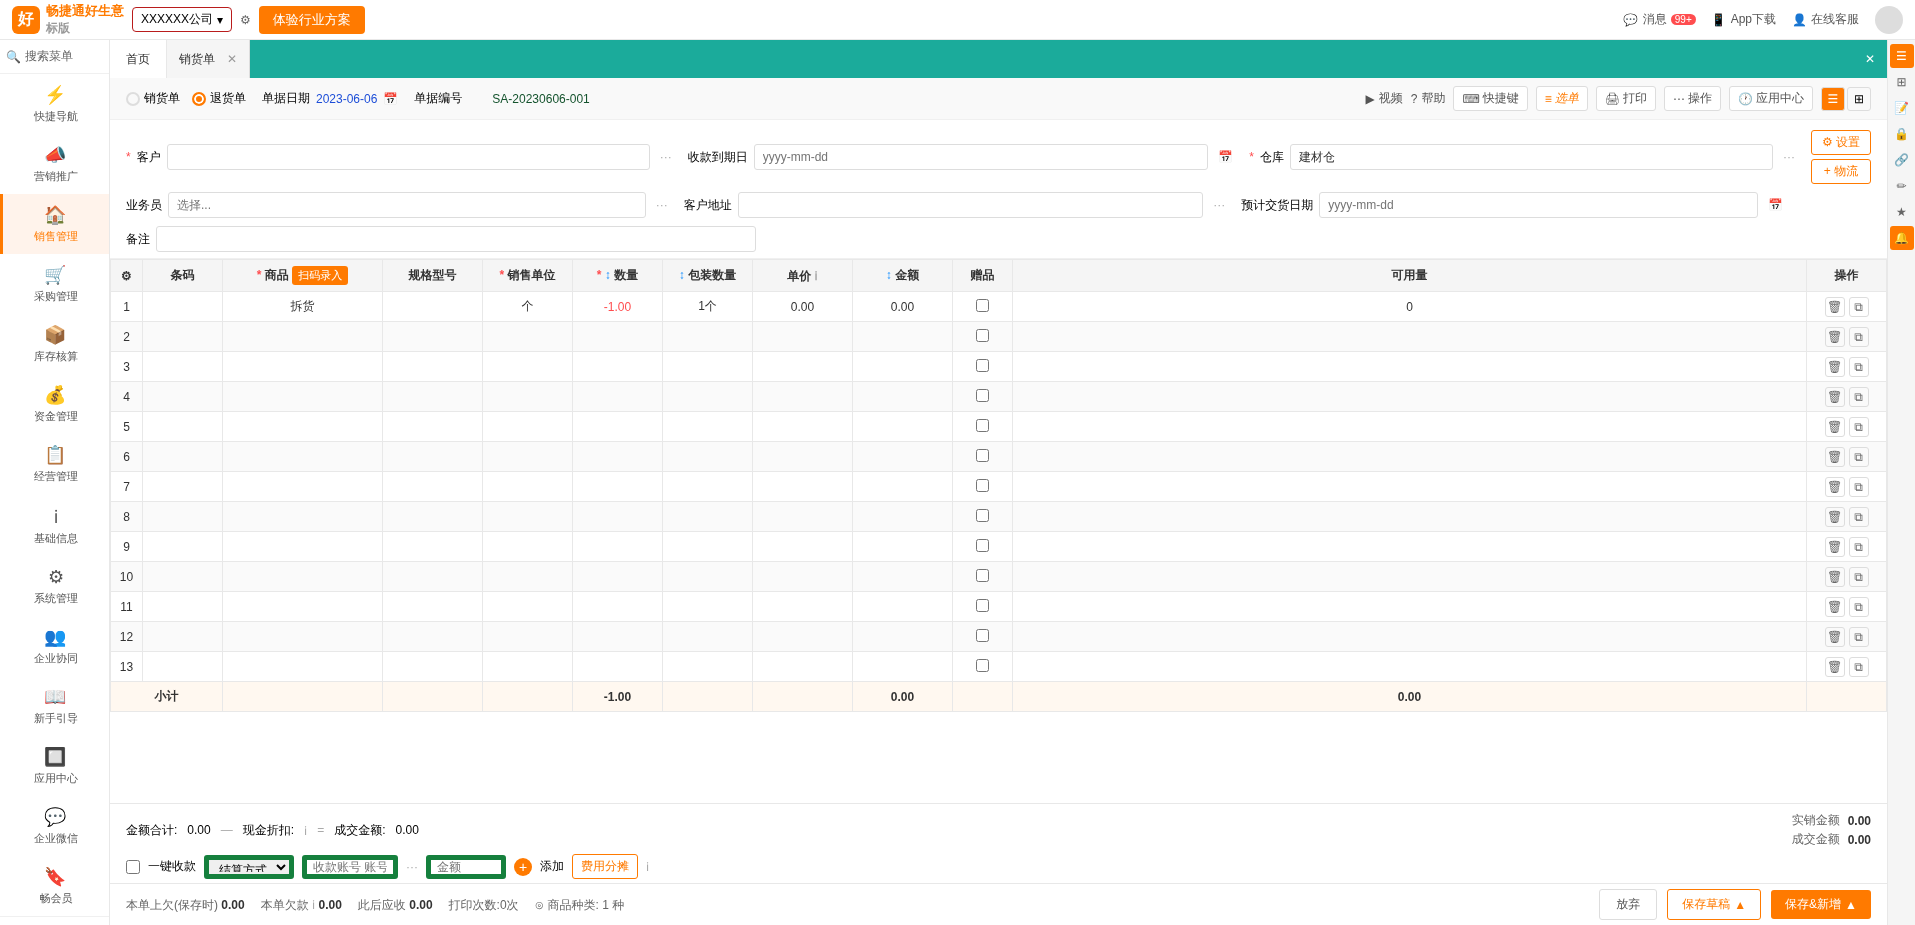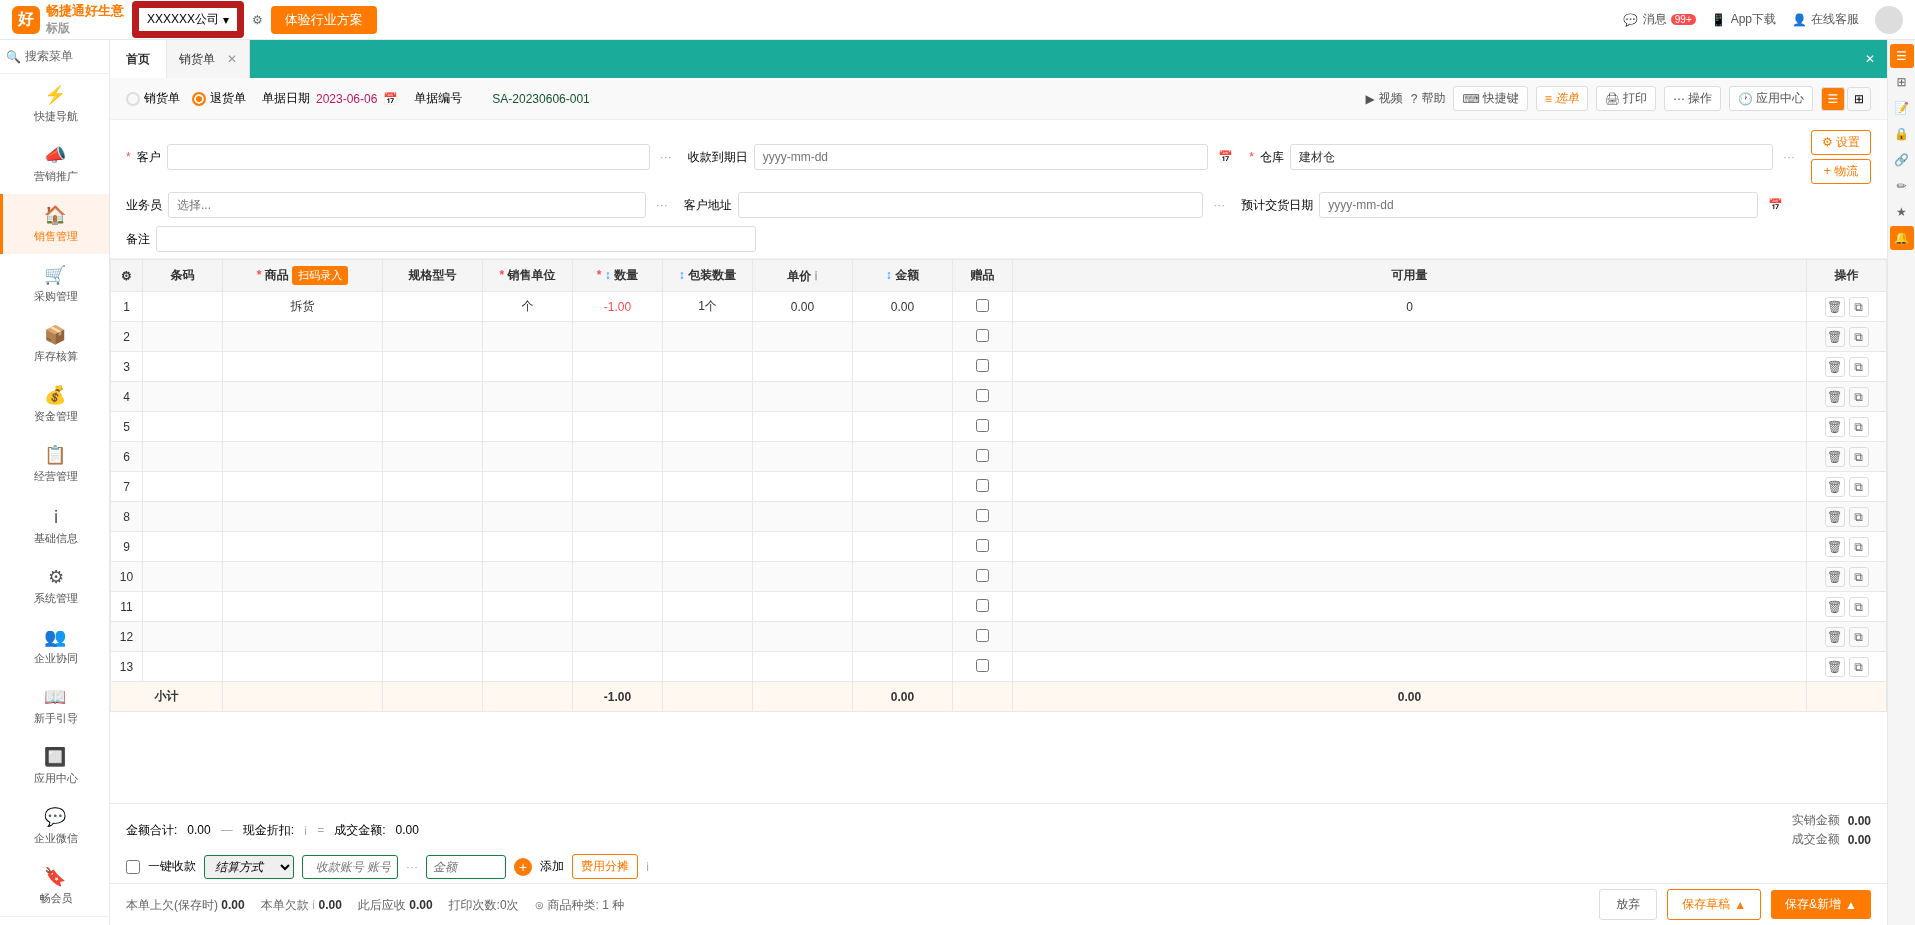--- a/index.html
+++ b/index.html
@@ -6,21 +6,21 @@
     body { width: 1915px; height: 925px; overflow: hidden; background: #f0f2f5; display: flex; flex-direction: column; }
 
     
     .top-bar {
       height: 40px; background: #fff; display: flex; align-items: center; padding: 0 12px;
       border-bottom: 1px solid #e8e8e8; flex-shrink: 0; justify-content: space-between;
     }
     .top-bar-left { display: flex; align-items: center; gap: 8px; }
     .logo-area { display: flex; align-items: center; gap: 6px; color: #f60; font-weight: bold; font-size: 13px; }
     .logo-icon { width: 28px; height: 28px; background: #ff7a00; border-radius: 6px; display: flex; align-items: center; justify-content: center; color: #fff; font-size: 16px; }
-    .company-selector { display: flex; align-items: center; gap: 4px; border: 7px solid #b91c1c; border-radius: 4px; padding: 3px 8px; cursor: pointer; background: #fff; }
+    .company-selector { display: flex; align-items: center; gap: 4px; border: 1px solid #b91c1c; border-radius: 4px; padding: 3px 8px; cursor: pointer; background: #fff; }
     .try-btn { background: #ff7a00; color: #fff; border: none; border-radius: 4px; padding: 5px 14px; cursor: pointer; font-size: 13px; }
     .top-bar-right { display: flex; align-items: center; gap: 16px; }
     .top-icon-item { display: flex; align-items: center; gap: 4px; cursor: pointer; color: #555; font-size: 12px; }
     .badge { background: #ff4d4f; color: #fff; border-radius: 10px; padding: 0 4px; font-size: 10px; }
     .avatar { width: 28px; height: 28px; border-radius: 50%; background: #ddd; }
 
     
     .main-layout { display: flex; flex: 1; overflow: hidden; }
 
     
@@ -46,21 +46,21 @@
     .data-table { width: 100%; border-collapse: collapse; }
     .data-table th { background: #f5f5f5; border: 1px solid #e8e8e8; padding: 6px 8px; text-align: center; color: #333; white-space: nowrap; position: sticky; top: 0; z-index: 1; }
     .data-table td { border: 1px solid #e8e8e8; padding: 4px 8px; text-align: center; color: #333; height: 30px; }
     .data-table tr:nth-child(even) { background: #fafafa; }
     .scan-btn { background: #ff7a00; color: #fff; border: none; border-radius: 3px; padding: 2px 6px; cursor: pointer; font-size: 11px; }
     .subtotal-row td { background: #fff8f0; font-weight: bold; }
     .red-text { color: #ff4d4f; }
     .col-ops { display: flex; align-items: center; justify-content: center; gap: 4px; }
     .op-icon { width: 20px; height: 20px; border: 1px solid #ddd; border-radius: 3px; display: flex; align-items: center; justify-content: center; cursor: pointer; color: #666; }
     .checkbox-small { width: 14px; height: 14px; }
-    .text-input-sm { border: 1px solid #15803d; border-radius: 3px; padding: 2px 6px; height: 24px; width: 100px; font-style: italic; }
+    .text-input-sm { border: 5px solid #15803d; border-radius: 3px; padding: 2px 6px; height: 24px; width: 100px; }
     .add-btn { background: #ff7a00; color: #fff; border: none; border-radius: 50%; width: 18px; height: 18px; cursor: pointer; display: flex; align-items: center; justify-content: center; font-size: 14px; }
     .expense-btn { border: 1px solid #ff7a00; color: #ff7a00; background: #fff; border-radius: 3px; padding: 3px 8px; cursor: pointer; }
     .btn-abandon { border: 1px solid #ddd; background: #fff; color: #555; border-radius: 3px; padding: 6px 16px; cursor: pointer; }
     .btn-save-draft { border: 1px solid #ff7a00; background: #fff; color: #ff7a00; border-radius: 3px; padding: 6px 14px; cursor: pointer; display: flex; align-items: center; gap: 4px; }
     .btn-save-new { background: #ff7a00; color: #fff; border: none; border-radius: 3px; padding: 6px 14px; cursor: pointer; display: flex; align-items: center; gap: 4px; }
 
     
     .right-panel { width: 28px; background: #f5f5f5; display: flex; flex-direction: column; align-items: center; padding: 4px 0; gap: 2px; border-left: 1px solid #e8e8e8; flex-shrink: 0; }
     .right-panel-btn { width: 24px; height: 24px; display: flex; align-items: center; justify-content: center; cursor: pointer; color: #666; border-radius: 3px; }
     .right-panel-btn.active-orange { background: #ff7a00; color: #fff; }
@@ -169,21 +169,21 @@
     </div>
     <div class="sidebar-bottom">
       
       
     </div>
   </div>
 
   <div style="flex:1;display:flex;flex-direction:column;overflow:hidden;">
 
     <div style="display:flex;background:#1bab9b;height:38px;align-items:center;">
-      <div style="padding:0 16px;height:38px;display:flex;align-items:center;background:#fff;color:#333;cursor:pointer;border-right:1px solid #e8e8e8;font-weight:bold;">
+      <div style="padding:0 16px;height:38px;display:flex;align-items:center;background:#fff;color:#333;cursor:pointer;border-right:1px solid #e8e8e8;">
         <span>首页</span>
       </div>
       <div style="padding:0 12px;height:38px;display:flex;align-items:center;gap:6px;background:#f5f5f5;color:#333;cursor:pointer;border-right:1px solid #ddd;">
         <span>销货单</span>
         <span class="close-btn-tab">✕</span>
       </div>
       <div style="flex:1;"></div>
       <div style="padding:0 12px;color:#fff;cursor:pointer;">✕</div>
     </div>
 
@@ -196,21 +196,21 @@
               <div class="radio-circle"></div>
               <span>销货单</span>
             </div>
             <div class="radio-item">
               <div class="radio-circle active"></div>
               <span>退货单</span>
             </div>
           </div>
           <div class="date-field">
             <span>单据日期</span>
-            <span style="color:#be185d;cursor:pointer;">2023-06-06</span>
+            <span style="color:#1d4ed8;cursor:pointer;">2023-06-06</span>
             <span style="color:#aaa;">📅</span>
           </div>
           <div class="serial-field">
             <span>单据编号</span>
             <span style="color:#14532d;margin-left:24px;">SA-20230606-001</span>
           </div>
         </div>
         <div style="display:flex;align-items:center;gap:8px;">
           <div class="header-action">
             <span>▶</span>

